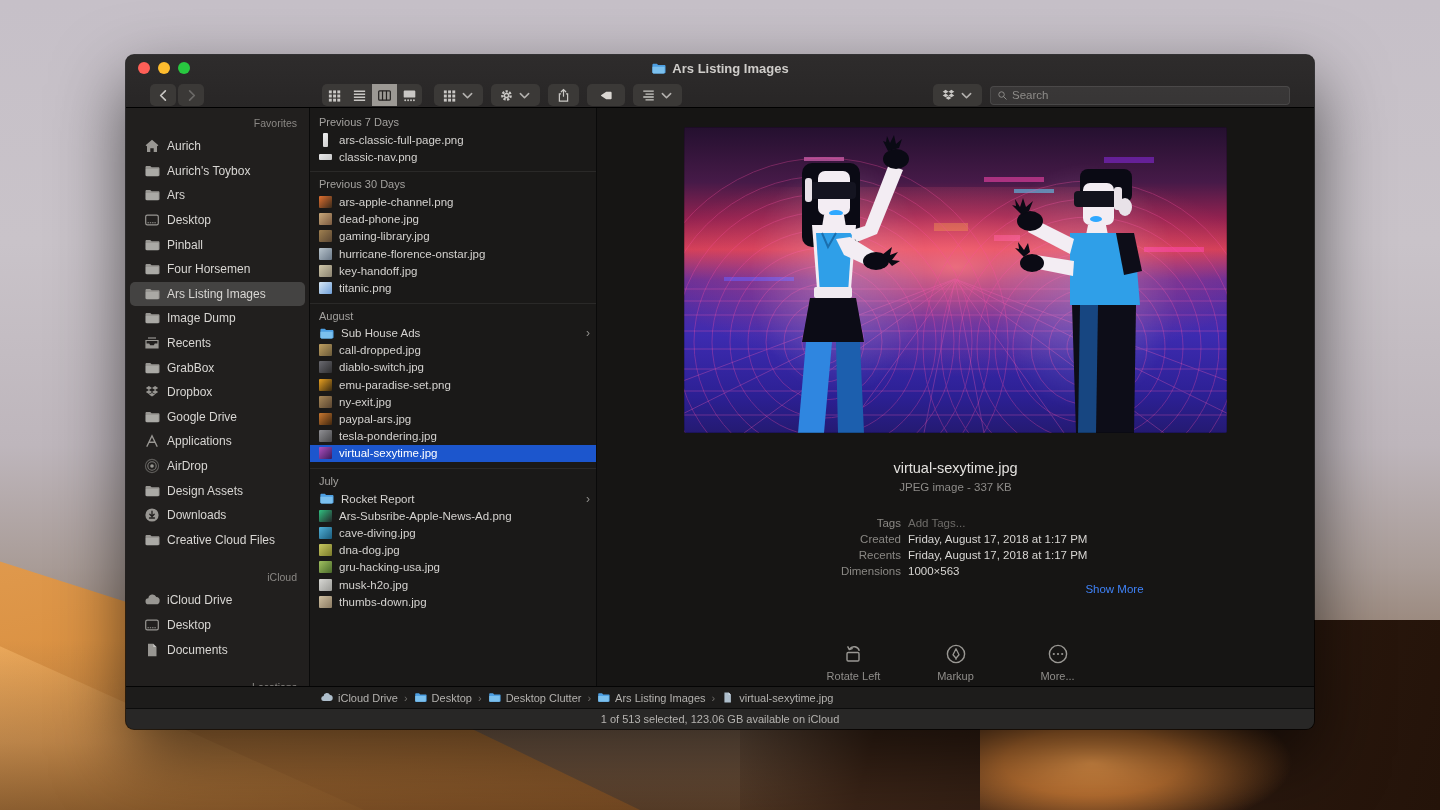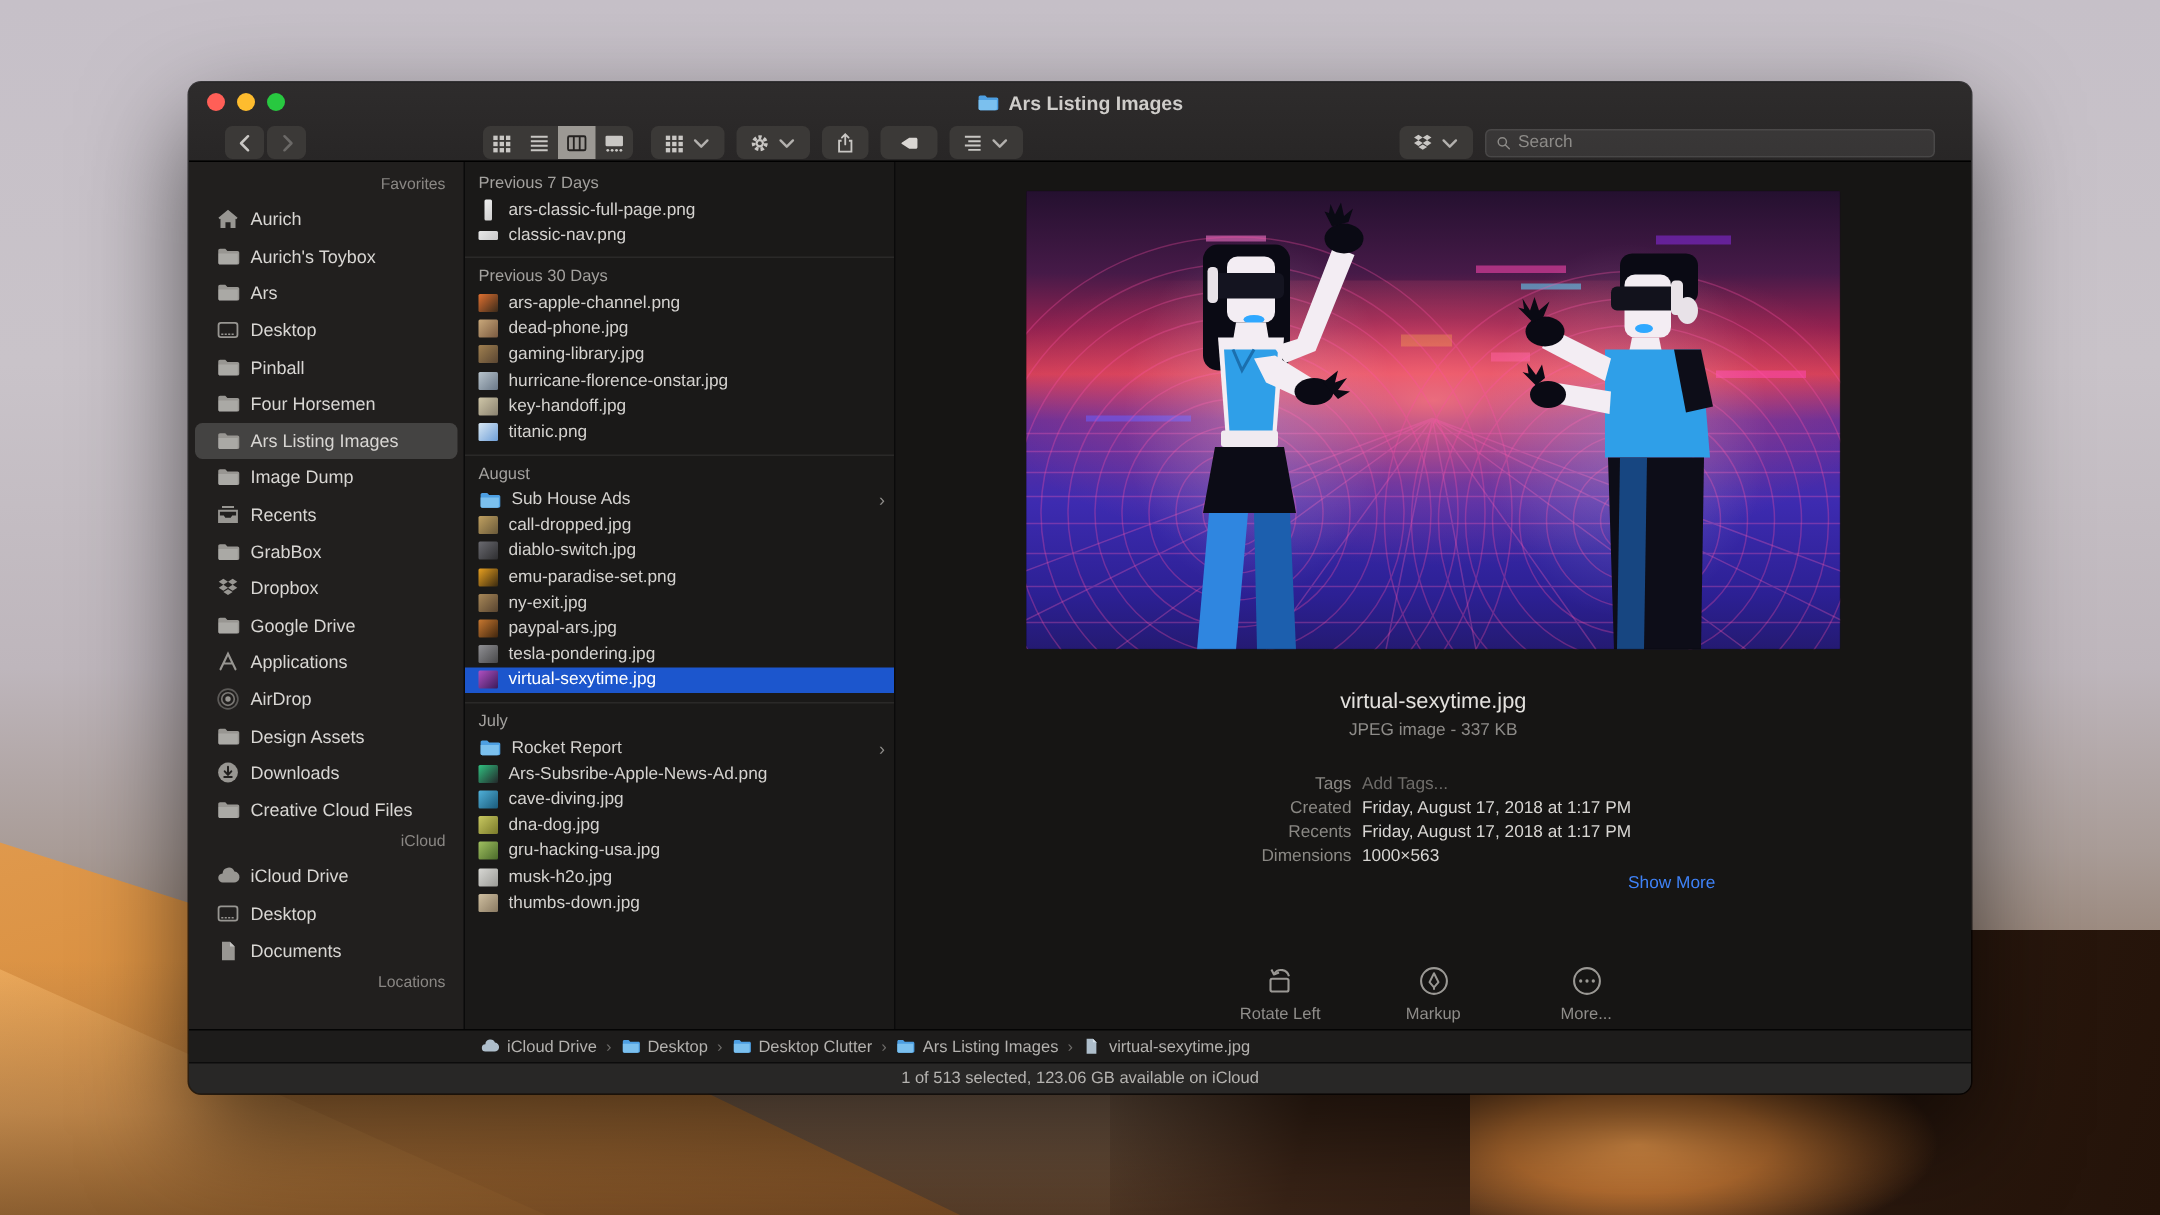--- a/index.html
+++ b/index.html
@@ -50,21 +50,21 @@
   .chev { width:10px; height:10px; margin-left:3px; color:#b3b1ae; }
   .spacer { flex:1; }
   .search { width:300px; height:19px; background:rgba(255,255,255,.07); border:1px solid rgba(255,255,255,.09);
     border-radius:4px; display:flex; align-items:center; padding:0 6px; color:#8d8b88; font-size:11.5px; gap:4px; }
   .search .icn { width:11px; height:11px; flex:0 0 11px; }
 
   .main { flex:1; display:flex; min-height:0; }
   .sidebar { width:184px; flex:0 0 184px; background:#211f1e; border-right:1px solid #0a0a0a;
     padding-top:6px; overflow:hidden; }
   .sb-head { font-size:10.5px; color:#8a8784; padding:0 12px; height:18px; line-height:18px; margin-bottom:2px;text-align:right; }
-  .sb-sec { margin-top:0; } .sb-sec:first-child { margin-top:0; }
+  .sb-sec { margin-top:16px; } .sb-sec:first-child { margin-top:0; }
   .sb-item { height:24.6px; display:flex; align-items:center; gap:7px; padding:0 6px 0 14px; margin:0 4px;
     border-radius:5px; color:#d8d6d3; font-size:12px; white-space:nowrap; }
   .sb-item.sel { background:rgba(255,255,255,.16); }
   .sb-item .icn { width:16px; height:16px; flex:0 0 16px; color:#989692; }
 
   .listcol { width:287px; flex:0 0 287px; background:#1a1918; border-right:1px solid #0a0a0a;
     padding-top:2px; overflow:hidden; position:relative; }
   .grp { padding:2px 0 6px; }
   .grp + .grp { border-top:1px solid rgba(255,255,255,.07); }
   .ghead { font-size:11px; color:#a3a19e; padding:4px 9px 3px; }

